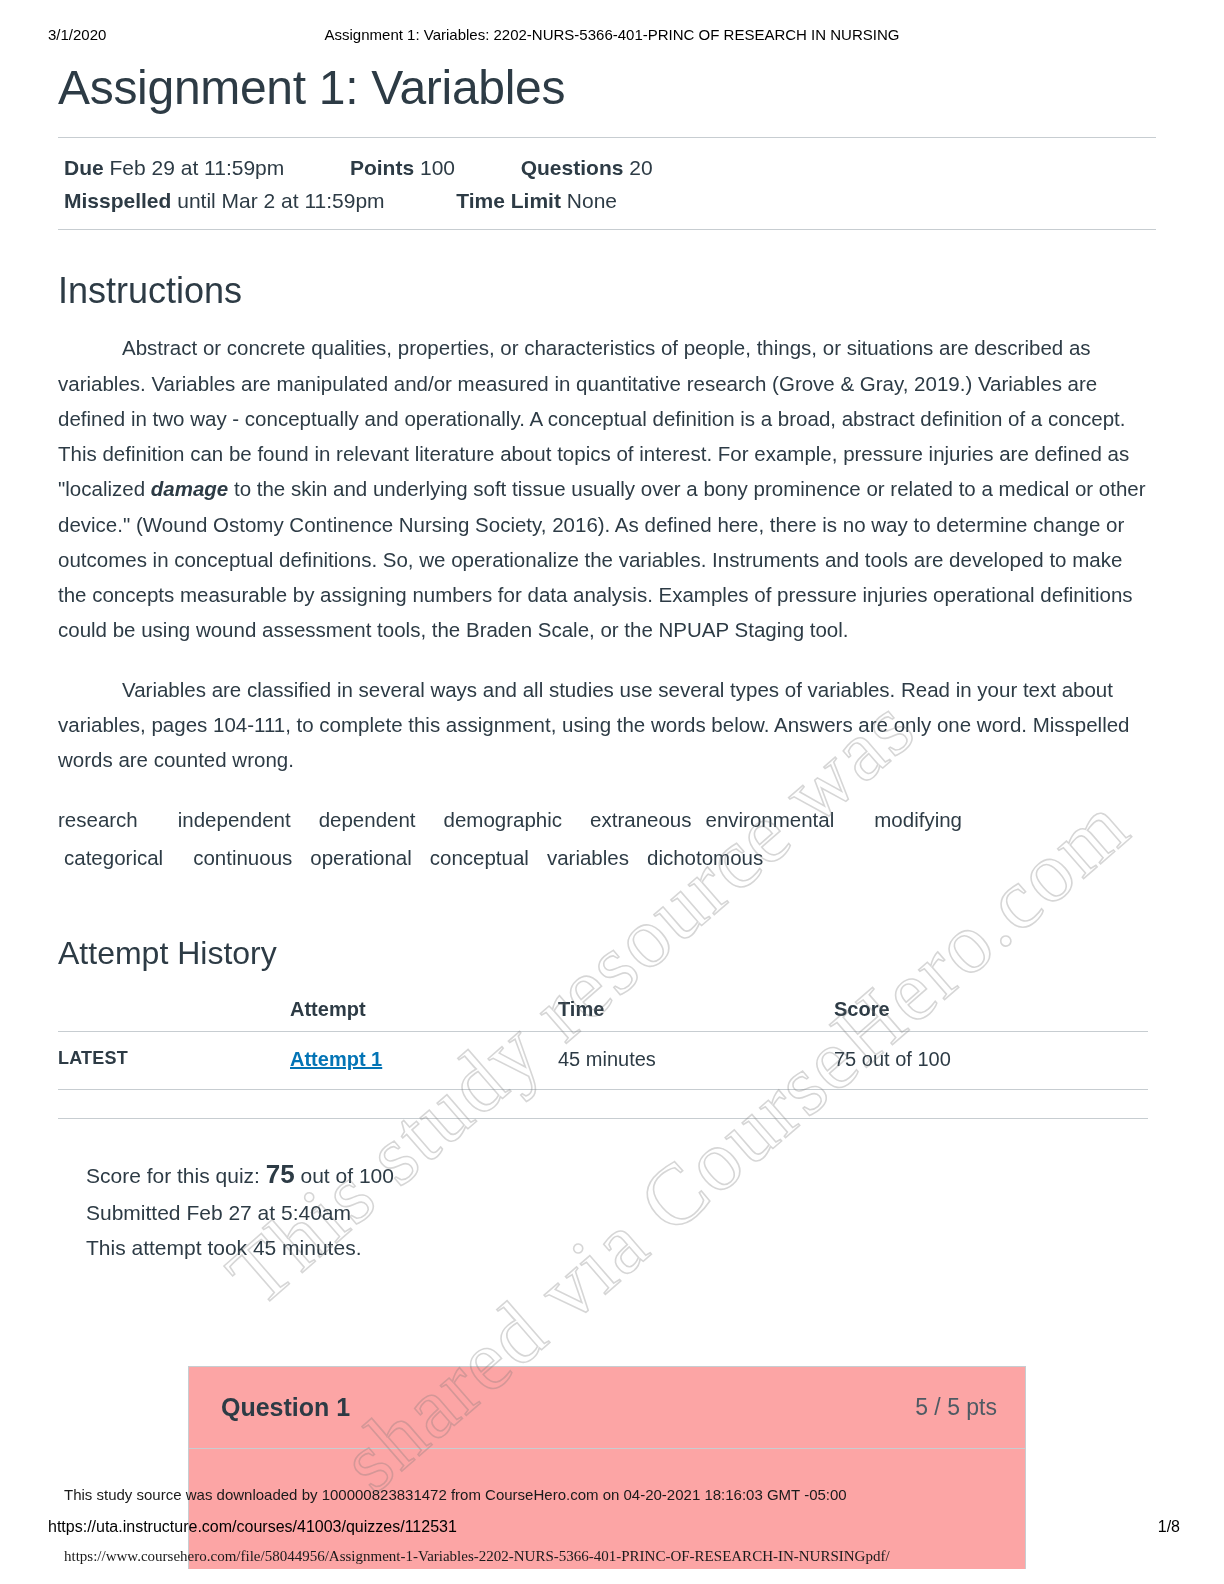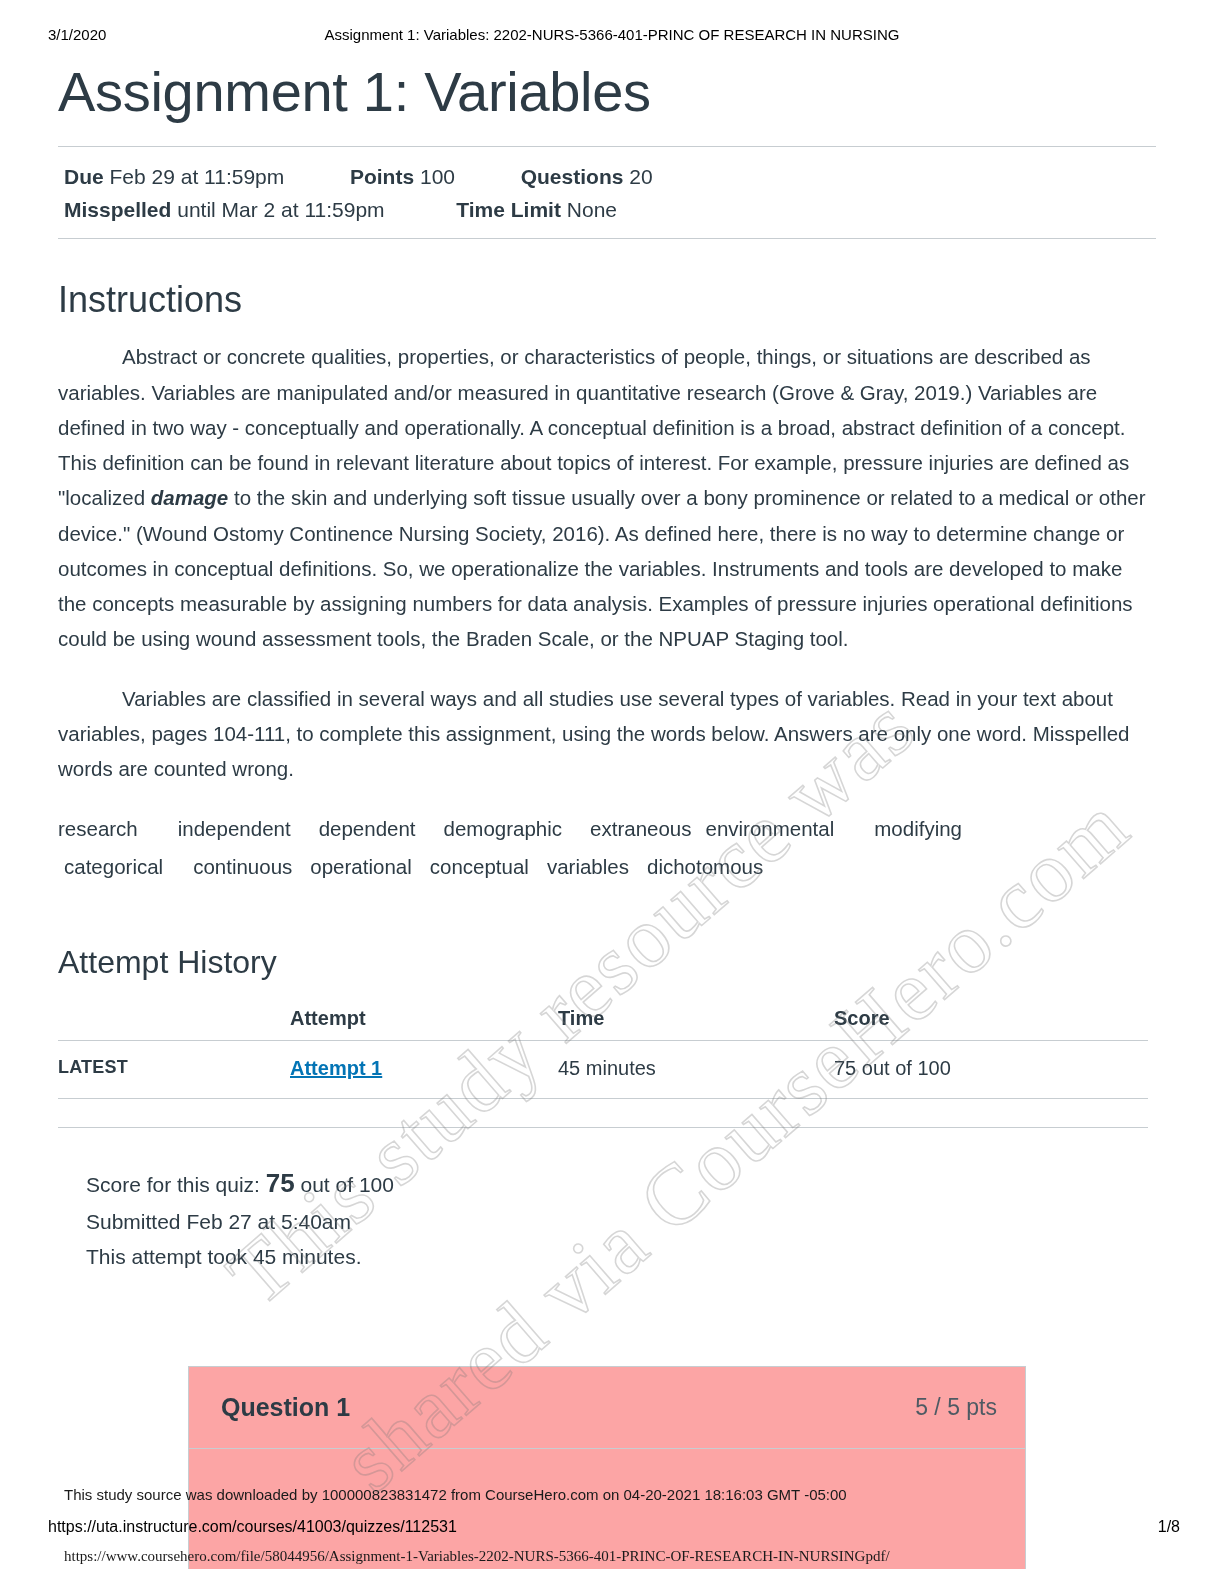--- a/index.html
+++ b/index.html
@@ -51,21 +51,21 @@
     height: 1400px;
   }
   .content {
     position: absolute;
     left: 58px;
     top: 60px;
     width: 1098px;
   }
 
   h1.quiz-title {
-    font-size: 56px;
+    font-size: 48px;
     font-weight: 400;
     line-height: 1.15;
     margin: 0 0 22px 0;
     color: #2d3b45;
     letter-spacing: -0.3px;
   }
 
   hr.rule {
     border: 0;
     border-top: 1px solid #c7cdd1;

